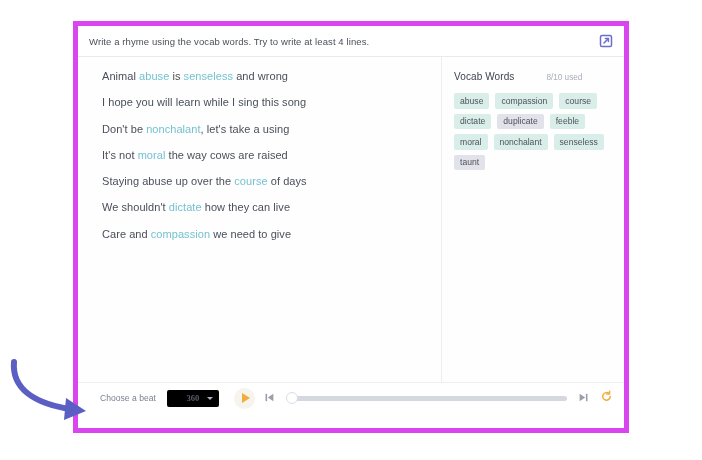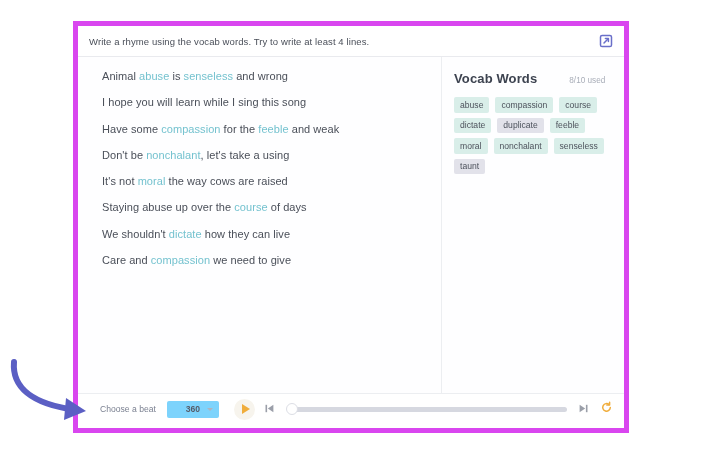--- a/index.html
+++ b/index.html
@@ -98,22 +98,22 @@
     padding: 14px 12px 0 12px;
     background: #fefeff;
   }
   .vocab-head {
     display: flex;
     align-items: baseline;
     gap: 6px;
     margin-bottom: 11px;
   }
   .vocab-title {
-    font-size: 13px;
-    font-weight: bold;
+    font-size: 10px;
+    font-weight: normal;
     color: #3d4350;
     letter-spacing: .01em;
   }
   .vocab-count {
     font-size: 8.2px;
     color: #a8adb8;
     padding-left: 26px;
   }
   .chips {
     display: flex;
@@ -130,47 +130,48 @@
     white-space: nowrap;
     cursor: pointer;
   }
   .chip.used   { background: #d9eee9; }
   .chip.unused { background: #e2e2ea; }
 
   
   .transport {
     position: absolute;
     left: 0;
-    bottom: 4px;
+    bottom: 15px;
     width: 100%;
     height: 31px;
     border-top: 1px solid #eceef1;
     display: flex;
     align-items: center;
     padding: 0 11px 0 22px;
     box-sizing: border-box;
     gap: 9px;
     background: #ffffff;
   }
   .beat-label {
     font-size: 8.6px;
     color: #7b8191;
     white-space: nowrap;
   }
   .beat-select {
     width: 52px;
     height: 17px;
-    background: #7dd3fc;
+    background: #000000;
     border-radius: 2px;
     display: flex;
     align-items: center;
     justify-content: center;
     position: relative;
     cursor: pointer;
     margin-left: 2px;
+    font-family: Liberation Serif, serif;
   }
   .beat-value {
     font-size: 8.6px;
     color: #565c69;
     font-weight: bold;
   }
   .caret {
     position: absolute;
     right: 6px;
     width: 0; height: 0;
@@ -246,21 +247,20 @@
         <path d="M6.4 4.6 L9.4 4.6 L9.4 7.6" fill="none" stroke="#6a6fc9" stroke-width="1.5" stroke-linecap="round" stroke-linejoin="round"></path>
       </svg>
     </div>
   </div>
 
   <div class="work-area">
 
     <div class="editor-pane" id="editor-pane">
         <div class="lyric-line"><span>Animal </span><span class="vw">abuse</span><span> is </span><span class="vw">senseless</span><span> and wrong</span></div>
         <div class="lyric-line"><span>I hope you will learn while I sing this song</span></div>
-        <div class="lyric-line"><span>Have some </span><span class="vw">compassion</span><span> for the </span><span class="vw">feeble</span><span> and weak</span></div>
         <div class="lyric-line"><span>Don't be </span><span class="vw">nonchalant</span><span>, let's take a using</span></div>
         <div class="lyric-line"><span>It's not </span><span class="vw">moral</span><span> the way cows are raised</span></div>
         <div class="lyric-line"><span>Staying abuse up over the </span><span class="vw">course</span><span> of days</span></div>
         <div class="lyric-line"><span>We shouldn't </span><span class="vw">dictate</span><span> how they can live</span></div>
         <div class="lyric-line"><span>Care and </span><span class="vw">compassion</span><span> we need to give</span></div>
       </div>
 
     <div class="vocab-pane">
       <div class="vocab-head">
         <span class="vocab-title">Vocab Words</span>

